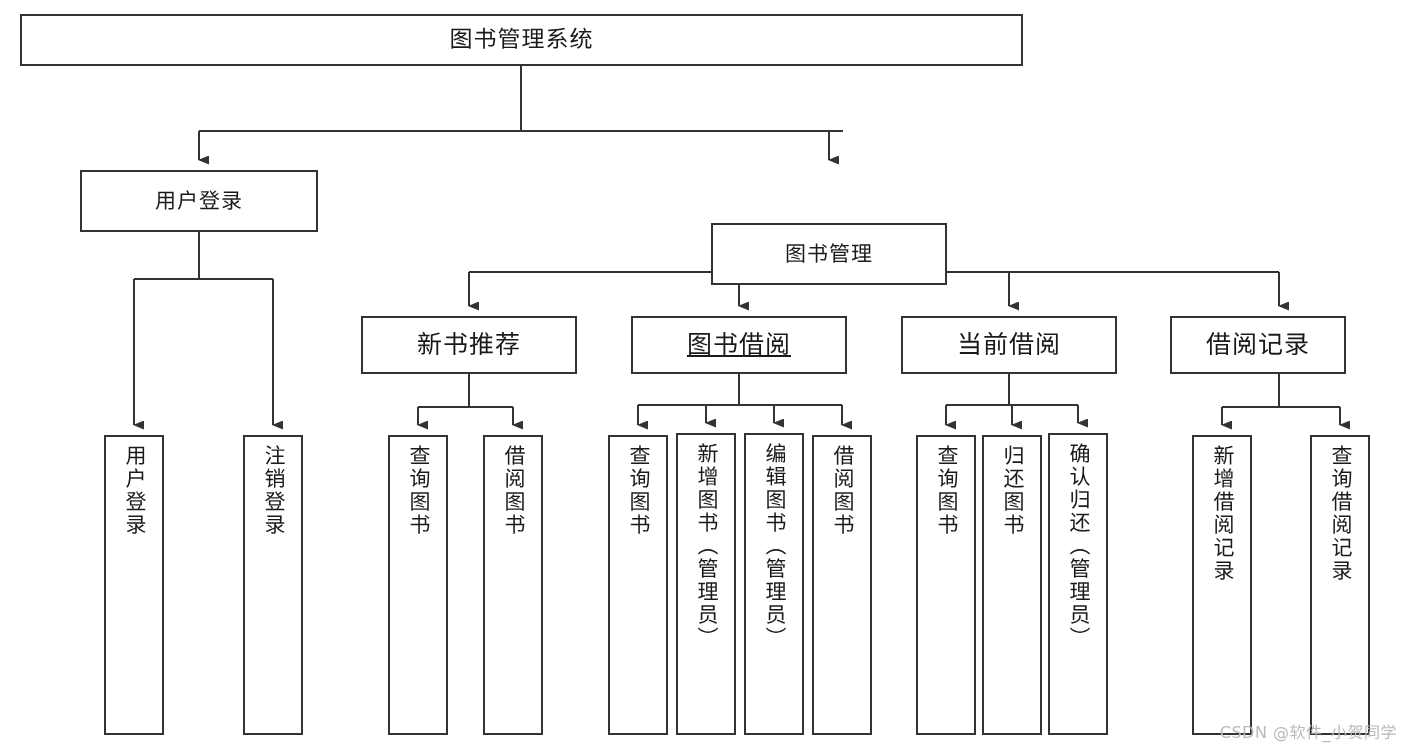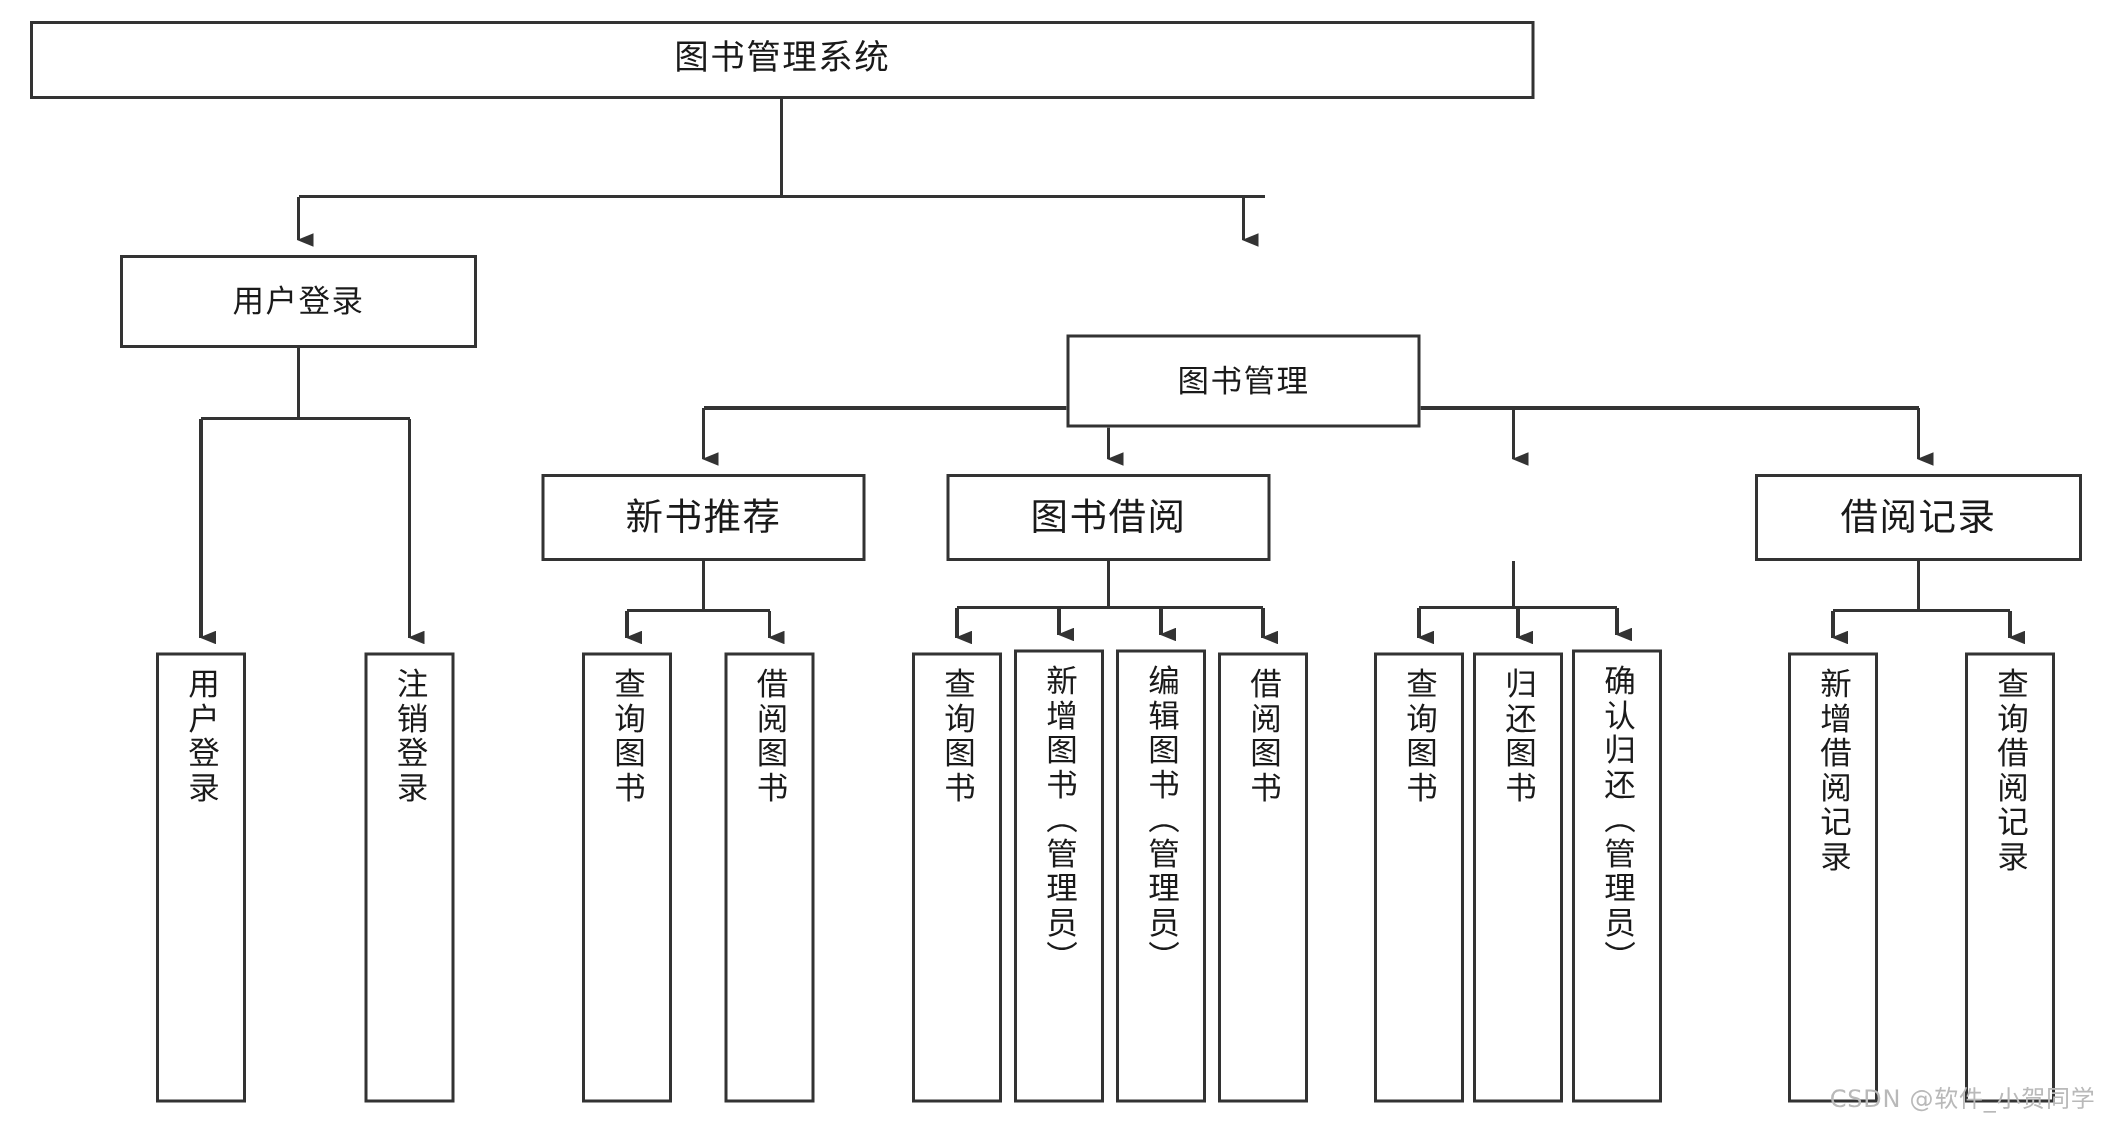--- a/index.html
+++ b/index.html
@@ -138,24 +138,27 @@
   <div class="node horiz n-l2" style="left:80px; top:170px; width:238px; height:62px;">
     <span class="lbl">用户登录</span>
   </div>
   <div class="node horiz n-l2" style="left:711px; top:183px; width:236px; height:62px;margin-top:40px;">
     <span class="lbl">图书管理</span>
   </div>
 
   <div class="node horiz n-l3" style="left:361px; top:316px; width:216px; height:58px;">
     <span class="lbl">新书推荐</span>
   </div>
-  <div class="node horiz n-l3" style="left:631px; top:316px; width:216px; height:58px;">
+  <div class="node horiz n-l3" style="left:631px; top:316px; width:216px; height:58px;text-decoration:underline;">
     <span class="lbl">图书借阅</span>
   </div>
-  <div class="node horiz n-l3" style="left:1170px; top:316px; width:218px; height:58px;">
+  <div class="node horiz n-l3" style="left:901px; top:316px; width:216px; height:58px;">
+    <span class="lbl">当前借阅</span>
+  </div>
+  <div class="node horiz n-l3" style="left:1170px; top:316px; width:176px; height:58px;">
     <span class="lbl">借阅记录</span>
   </div>
 
   <div class="node vert n-leaf" style="left:104px; top:435px; width:60px; height:300px;">
     <span class="lbl">用户登录</span>
   </div>
   <div class="node vert n-leaf" style="left:243px; top:435px; width:60px; height:300px;">
     <span class="lbl">注销登录</span>
   </div>
 

